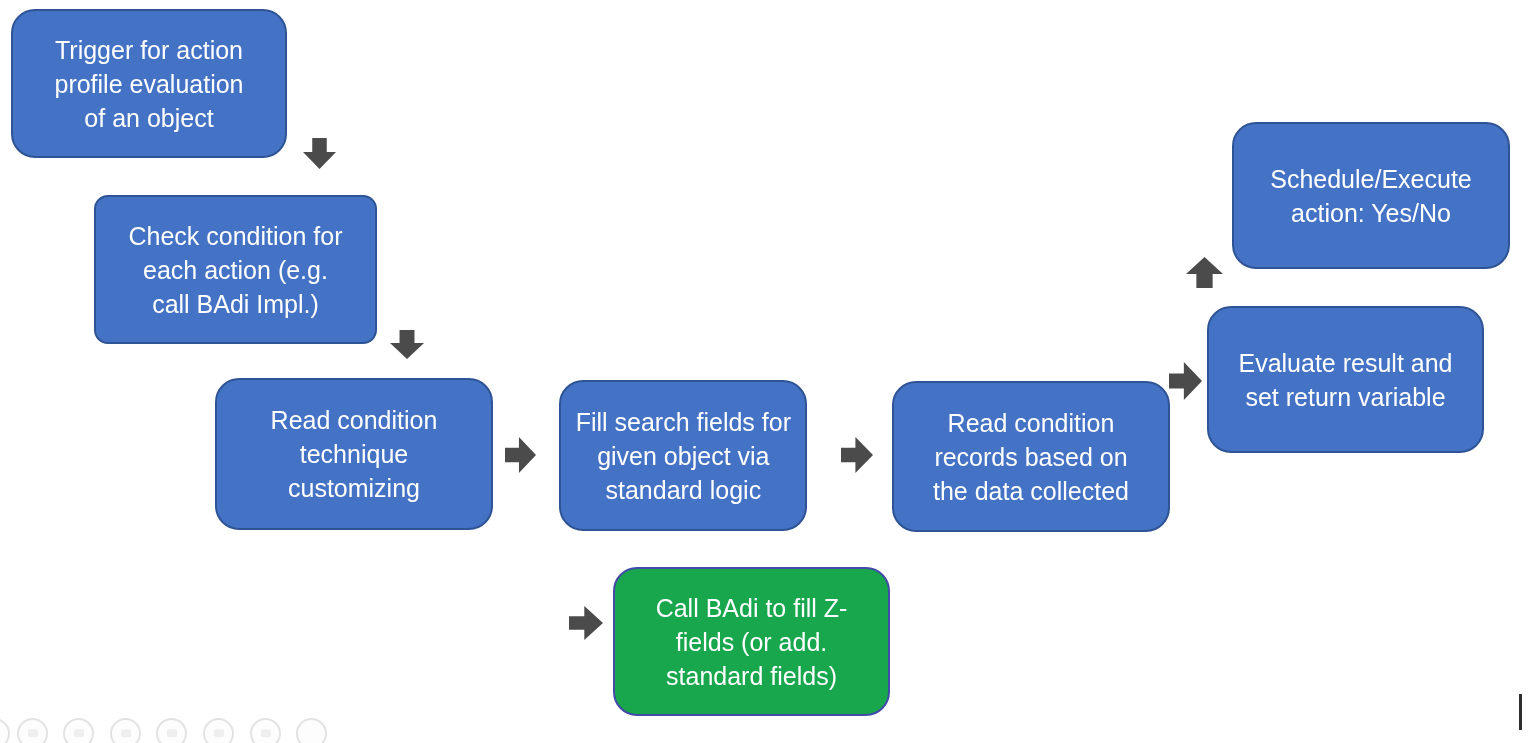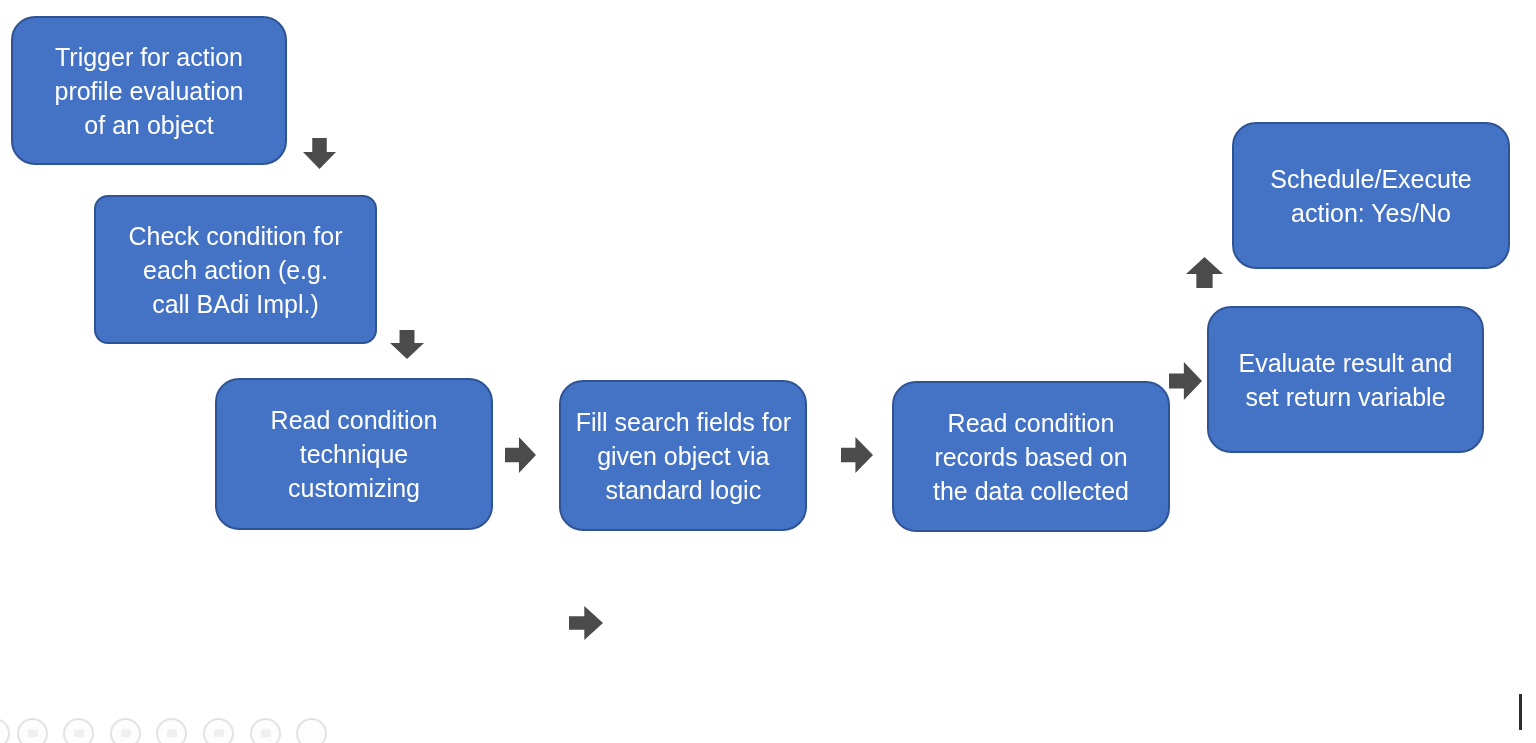--- a/index.html
+++ b/index.html
@@ -29,21 +29,21 @@
     padding: 8px 14px;
   }
   .node.blue {
     background: var(--box-blue, #4472C4);
     border: 2px solid var(--box-blue-border, #2F5496);
   }
   .node.green {
     background: var(--box-green, #18A74D);
     border: 2px solid var(--box-green-border, #434AA8);
   }
-  #node-trigger          { left: 11px;   top: 16px;   width: 276px; height: 149px; }
+  #node-trigger          { left: 11px;   top: 9px;   width: 276px; height: 149px; }
   #node-check-condition  { left: 94px;   top: 195px; width: 283px; height: 149px; border-radius: 14px; }
   #node-read-technique   { left: 215px;  top: 378px; width: 278px; height: 152px; }
   #node-fill-search      { left: 559px;  top: 380px; width: 248px; height: 151px; justify-content: flex-end; }
   #node-read-records     { left: 892px;  top: 381px; width: 278px; height: 151px; }
   #node-evaluate-result  { left: 1207px; top: 306px; width: 277px; height: 147px; }
   #node-schedule-execute { left: 1232px; top: 122px; width: 278px; height: 147px; }
   #node-call-badi        { left: 613px;  top: 567px; width: 277px; height: 149px; }
 
   
   .arrow {
@@ -136,20 +136,25 @@
 the data collected</span>
   </div>
   <div class="node blue" id="node-evaluate-result">
     <span>Evaluate result and
 set return variable</span>
   </div>
   <div class="node blue" id="node-schedule-execute">
     <span>Schedule/Execute
 action: Yes/No</span>
   </div>
+  <div class="node green" id="node-call-badi">
+    <span>Call BAdi to fill Z-
+fields (or add.
+standard fields)</span>
+  </div>
 
   <div class="arrow down" id="arrow-1"></div>
   <div class="arrow down" id="arrow-2"></div>
   <div class="arrow right" id="arrow-3"></div>
   <div class="arrow right" id="arrow-4"></div>
   <div class="arrow right" id="arrow-5"></div>
   <div class="arrow up" id="arrow-6"></div>
   <div class="arrow right" id="arrow-7"></div>
 
   <div class="share-icon" id="share-0"></div>

